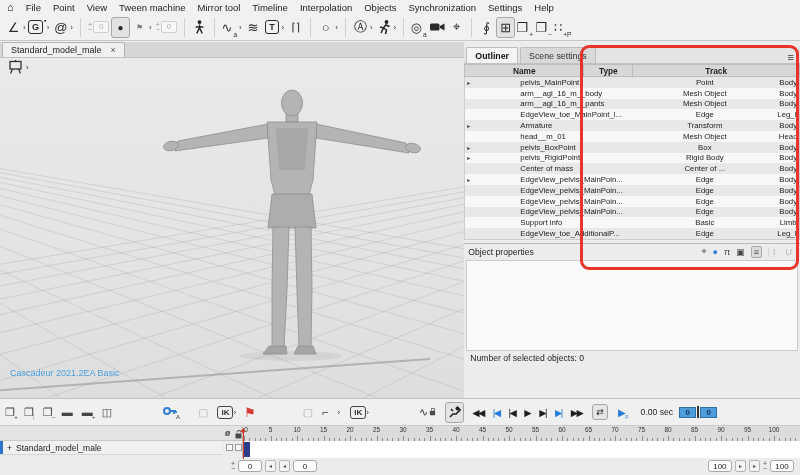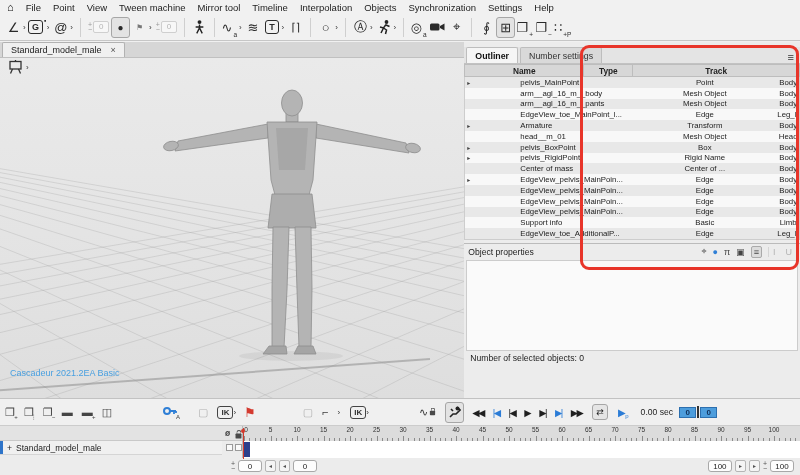--- a/index.html
+++ b/index.html
@@ -319,21 +319,21 @@
       </div>
       <span class="lock" style="position:absolute;left:576px;top:6px;"></span>
 
       <div class="watermark">Cascadeur 2021.2EA Basic</div>
     </div>
   </div>
 
   <div class="right-panel">
     <div class="rp-tabs">
       <div class="rp-tab active">Outliner</div>
-      <div class="rp-tab">Number settings</div>
+      <div class="rp-tab">Scene settings</div>
       <span class="rp-burger">≡</span>
     </div>
     <div class="grid-head">
       <div class="gh-cell gh-name">Name</div>
       <div class="gh-cell gh-type">Type</div>
       <div class="gh-cell gh-track">Track</div>
     </div>
     <div class="rows-wrap">
         <div class="o-row">
           <span class="o-arrow">▸</span>
@@ -373,21 +373,21 @@
         </div>
         <div class="o-row">
           <span class="o-arrow">▸</span>
           <span class="o-name">pelvis_BoxPoint</span>
           <span class="o-type">Box</span>
           <span class="o-track">Body</span>
         </div>
         <div class="o-row">
           <span class="o-arrow">▸</span>
           <span class="o-name">pelvis_RigidPoint</span>
-          <span class="o-type">Rigid Name</span>
+          <span class="o-type">Rigid Body</span>
           <span class="o-track">Body</span>
         </div>
         <div class="o-row">
           <span class="o-arrow"></span>
           <span class="o-name">Center of mass</span>
           <span class="o-type">Center of ...</span>
           <span class="o-track">Body</span>
         </div>
         <div class="o-row">
           <span class="o-arrow">▸</span>

